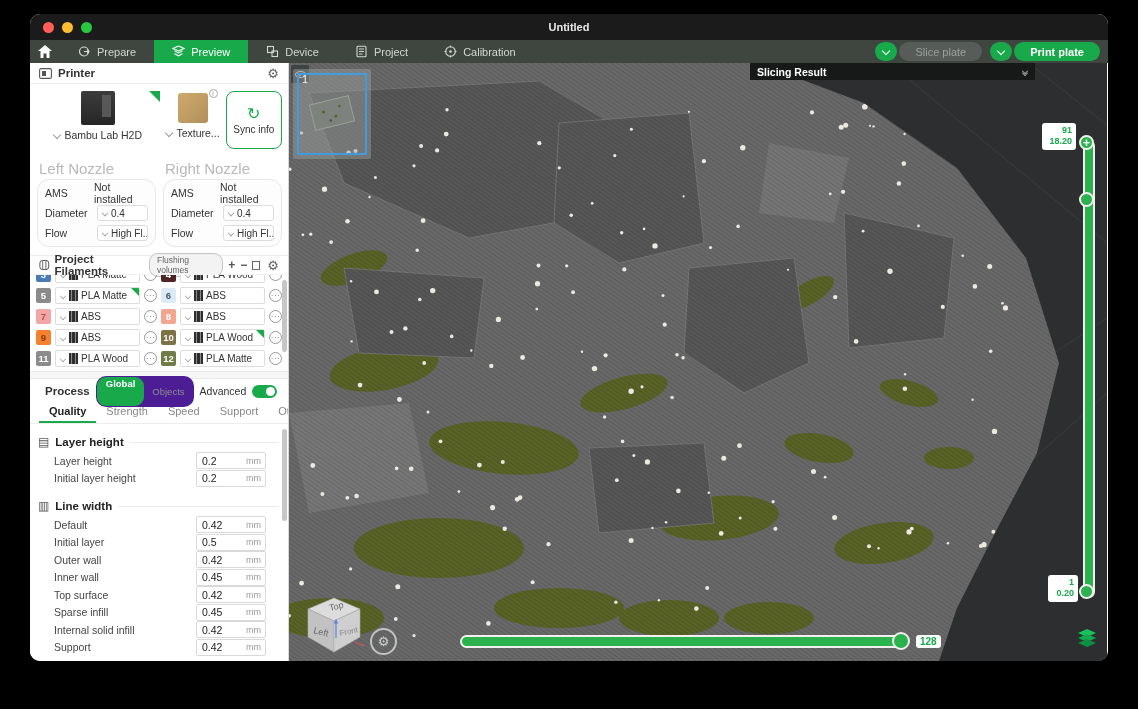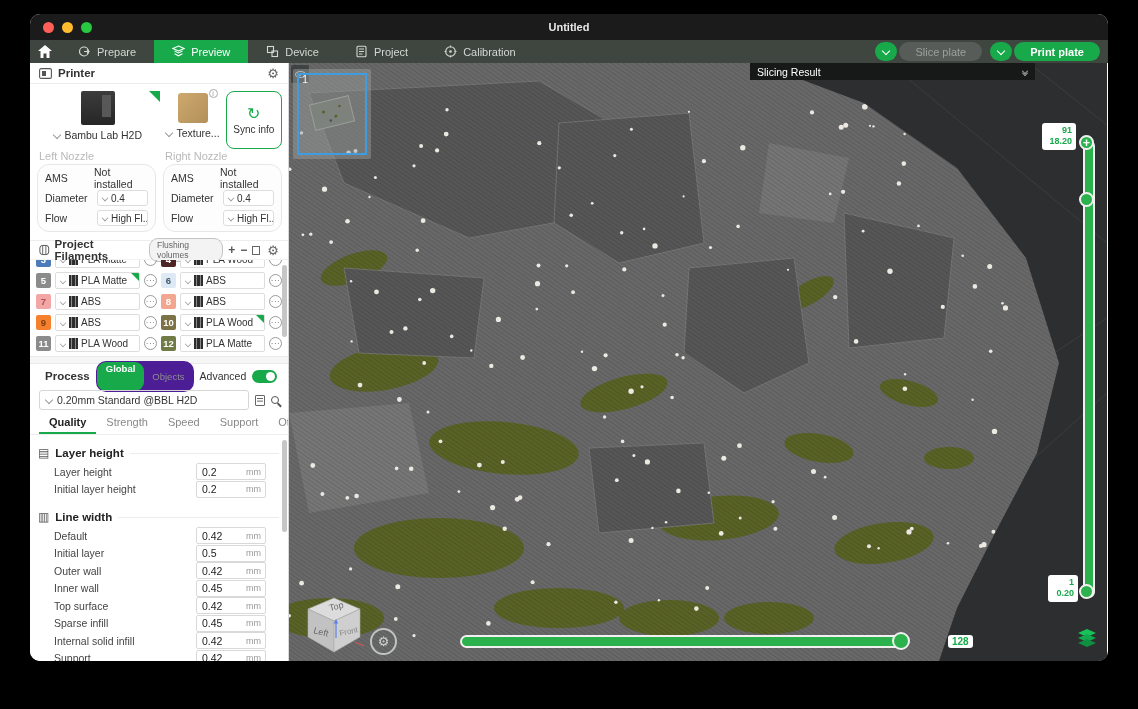--- a/index.html
+++ b/index.html
@@ -50,21 +50,21 @@
   .plabel { margin-top:4px; display:flex; align-items:center; gap:4px; font-size:10.5px; color:#333; white-space:nowrap; }
   .platecard { width:54px; position:relative; display:flex; flex-direction:column; align-items:center; }
   .plateimg { width:30px; height:30px; margin-top:2px; border-radius:3px; background:linear-gradient(135deg,#cda96f,#b3905a); }
   .infoi { position:absolute; right:2px; top:-2px; width:9px; height:9px; border:1px solid #aaa; border-radius:50%; color:#999; font-size:7px; display:flex; align-items:center; justify-content:center; }
   .synccard { width:58px; height:58px; border:1.5px solid #18a94b; border-radius:8px; display:flex; flex-direction:column; align-items:center; justify-content:center; gap:2px; background:#fff; }
   .syncic { color:#18a94b; font-size:16px; line-height:1; }
   .synclabel { font-size:10px; color:#333; }
 
   .nozzles { display:flex; gap:7px; padding:2px 7px 8px 7px; }
   .nozcol { width:119px; }
-  .nozlegend { font-size:11px; color:#b9b9b9; margin:0 0 2px 2px; }
+  .nozlegend { font-size:15px; color:#b9b9b9; margin:10px 0 2px 2px; }
   .nozbox { border:1px solid #e7e7e7; border-radius:12px; background:#fdfdfd; padding:5px 7px; display:flex; flex-direction:column; gap:4px; }
   .nrow { display:flex; align-items:center; gap:6px; font-size:10.5px; color:#333; height:16px; }
   .nrow .lab { width:46px; }
   .nsel { flex:1; height:16px; border:1px solid #ddd; border-radius:3px; background:#fff; display:flex; align-items:center; gap:3px; padding:0 4px; font-size:10px; color:#333; white-space:nowrap; overflow:hidden; }
   .nsel .cv { transform:rotate(-45deg) scale(.8); }
 
   .fil-head { height:20px; display:flex; align-items:center; gap:5px; padding:0 9px; border-top:1px solid #ededed; border-bottom:1px solid #f2f2f2; }
   .flushpill { border:1px solid #c3c3c3; background:#f3f3f3; color:#666; border-radius:9px; font-size:8.5px; padding:1px 7px; }
   .fico { color:#555; font-size:12px; font-weight:bold; line-height:1; }
   .copyic { width:9px; height:9px; border:1.2px solid #666; position:relative; background:#fff; margin-right:2px; }
@@ -119,31 +119,31 @@
   
   .eyebtn { position:absolute; left:2px; top:2px; width:18px; height:18px; background:#404344; border-radius:2px; display:flex; align-items:center; justify-content:center; }
   .eye { width:11px; height:7px; border:1.2px solid #c9c9c9; border-radius:50%; position:relative; }
   .eye::after { content:''; position:absolute; left:3px; top:1.5px; width:2.5px; height:2.5px; background:#c9c9c9; border-radius:50%; }
 
   .thumb { position:absolute; left:4px; top:6px; width:78px; height:90px; background:rgba(160,165,164,.45); border-radius:2px; }
   .thumb .blue { position:absolute; inset:4px; border:2px solid #3f9cde; }
   .thumb .num { position:absolute; left:9px; top:4px; color:#f4f4f4; font-size:11px; }
   .thumb svg { position:absolute; left:14px; top:22px; }
 
-  .slicebar { position:absolute; left:461px; top:0; width:285px; height:17px; background:#171918; display:flex; align-items:center; padding:0 7px; color:#fff; font-size:10.5px; font-weight:normal; }
+  .slicebar { position:absolute; left:461px; top:0; width:285px; height:17px; background:#171918; display:flex; align-items:center; padding:0 7px; color:#fff; font-size:10.5px; font-weight:bold; }
   .slicebar .dblchev { margin-left:auto; display:flex; flex-direction:column; gap:0; }
   .slicebar .dblchev .cv { transform:rotate(-45deg) scale(.7); margin:-2px 0; }
 
   .vtrack { position:absolute; left:794px; top:77px; width:12px; height:458px; background:#2bb24c; border:2px solid #f0f0f0; border-radius:7px; }
   .vhandle { position:absolute; width:15px; height:15px; background:#2bb24c; border:2px solid #f0f0f0; border-radius:50%; color:#fff; font-size:12px; font-weight:bold; display:flex; align-items:center; justify-content:center; line-height:0; }
   .badge { position:absolute; background:#fff; border-radius:3px; color:#18a94b; font-size:9px; font-weight:bold; line-height:1.25; padding:2px 4px; text-align:right; }
 
   .htrack { position:absolute; left:171px; top:572px; width:446px; height:13px; background:#2bb24c; border:2px solid #f0f0f0; border-radius:7px; }
   .hhandle { position:absolute; left:603px; top:569px; width:18px; height:18px; background:#2bb24c; border:2px solid #f0f0f0; border-radius:50%; }
-  .badge128 { position:absolute; left:627px; top:572px; background:#fff; border-radius:3px; color:#18a94b; font-size:10px; font-weight:bold; padding:0 4px; line-height:13px;margin-left:32px; }
+  .badge128 { position:absolute; left:627px; top:572px; background:#fff; border-radius:3px; color:#18a94b; font-size:10px; font-weight:bold; padding:0 4px; line-height:13px; }
 
   .gearbtn { position:absolute; left:81px; top:565px; width:27px; height:27px; border:2px solid rgba(215,220,219,.8); border-radius:50%; display:flex; align-items:center; justify-content:center; color:rgba(215,220,219,.9); font-size:13px; }
   .layersbtn { position:absolute; left:787px; top:564px; width:22px; height:22px; display:flex; align-items:center; justify-content:center; }
   .cube { position:absolute; left:11px; top:529px; }
 </style>
 </head>
 <body>
 
 <div class="win">
 
@@ -426,28 +426,20 @@
           </svg>
         <span class="sec-title">Process</span>
         <div class="seg">
           <span class="on">Global</span>
           <span class="off">Objects</span>
         </div>
         <span class="advl">Advanced</span>
         <span class="toggle"></span>
         <span class="hamb"></span>
 
-      </div>
-      <div class="preset-row">
-        <div class="presel">
-          <span class="cv"></span>
-          <span>0.20mm Standard @BBL H2D</span>
-        </div>
-        <span class="fileic"></span>
-        <span class="mag"></span>
       </div>
       <div class="ptabs">
         <span class="ptab active">Quality</span>
         <span class="ptab">Strength</span>
         <span class="ptab">Speed</span>
         <span class="ptab">Support</span>
         <span class="ptab">Others</span>
       </div>
 
       <div class="settings">

